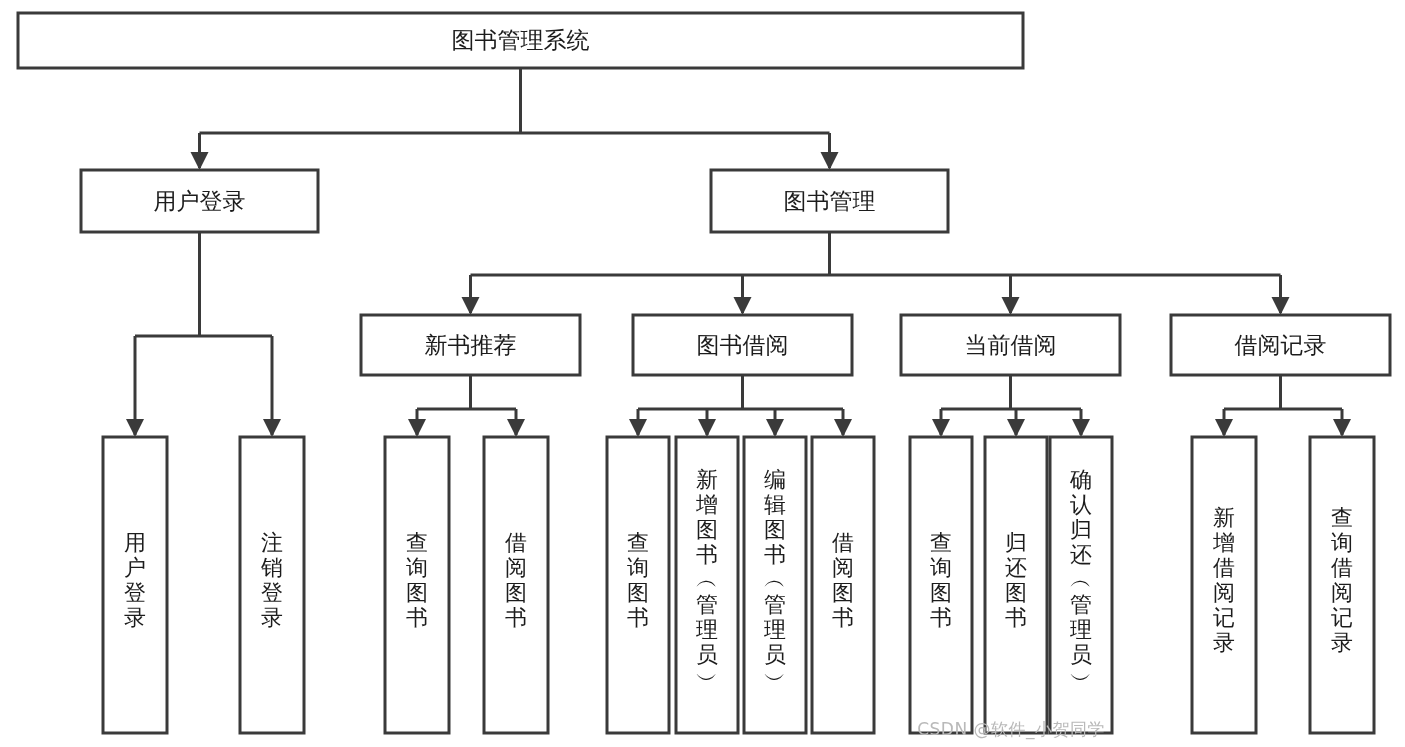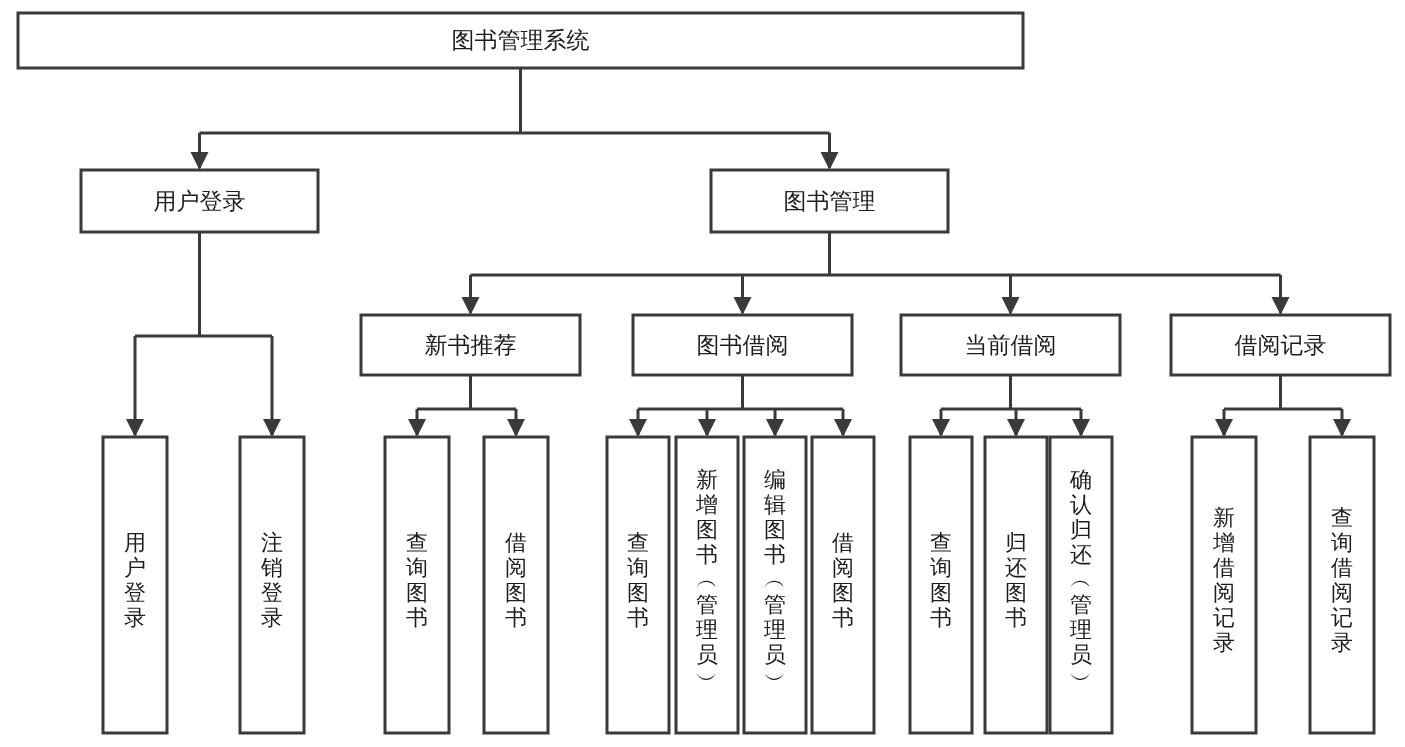--- a/index.html
+++ b/index.html
@@ -217,13 +217,14 @@
         <g>
           <rect x="1192" y="437" width="64" height="296" class="node-box"></rect>
           <text x="1224" y="524.5" class="node-label-v"><tspan x="1224" dy="0">新</tspan><tspan x="1224" dy="25">增</tspan><tspan x="1224" dy="25">借</tspan><tspan x="1224" dy="25">阅</tspan><tspan x="1224" dy="25">记</tspan><tspan x="1224" dy="25">录</tspan></text>
         </g>
         <g>
           <rect x="1310" y="437" width="64" height="296" class="node-box"></rect>
           <text x="1342" y="524.5" class="node-label-v"><tspan x="1342" dy="0">查</tspan><tspan x="1342" dy="25">询</tspan><tspan x="1342" dy="25">借</tspan><tspan x="1342" dy="25">阅</tspan><tspan x="1342" dy="25">记</tspan><tspan x="1342" dy="25">录</tspan></text>
         </g>
       </g>
   </svg>
+  <div class="watermark">CSDN @软件_小贺同学</div>
 </div>
 
 </body></html>

